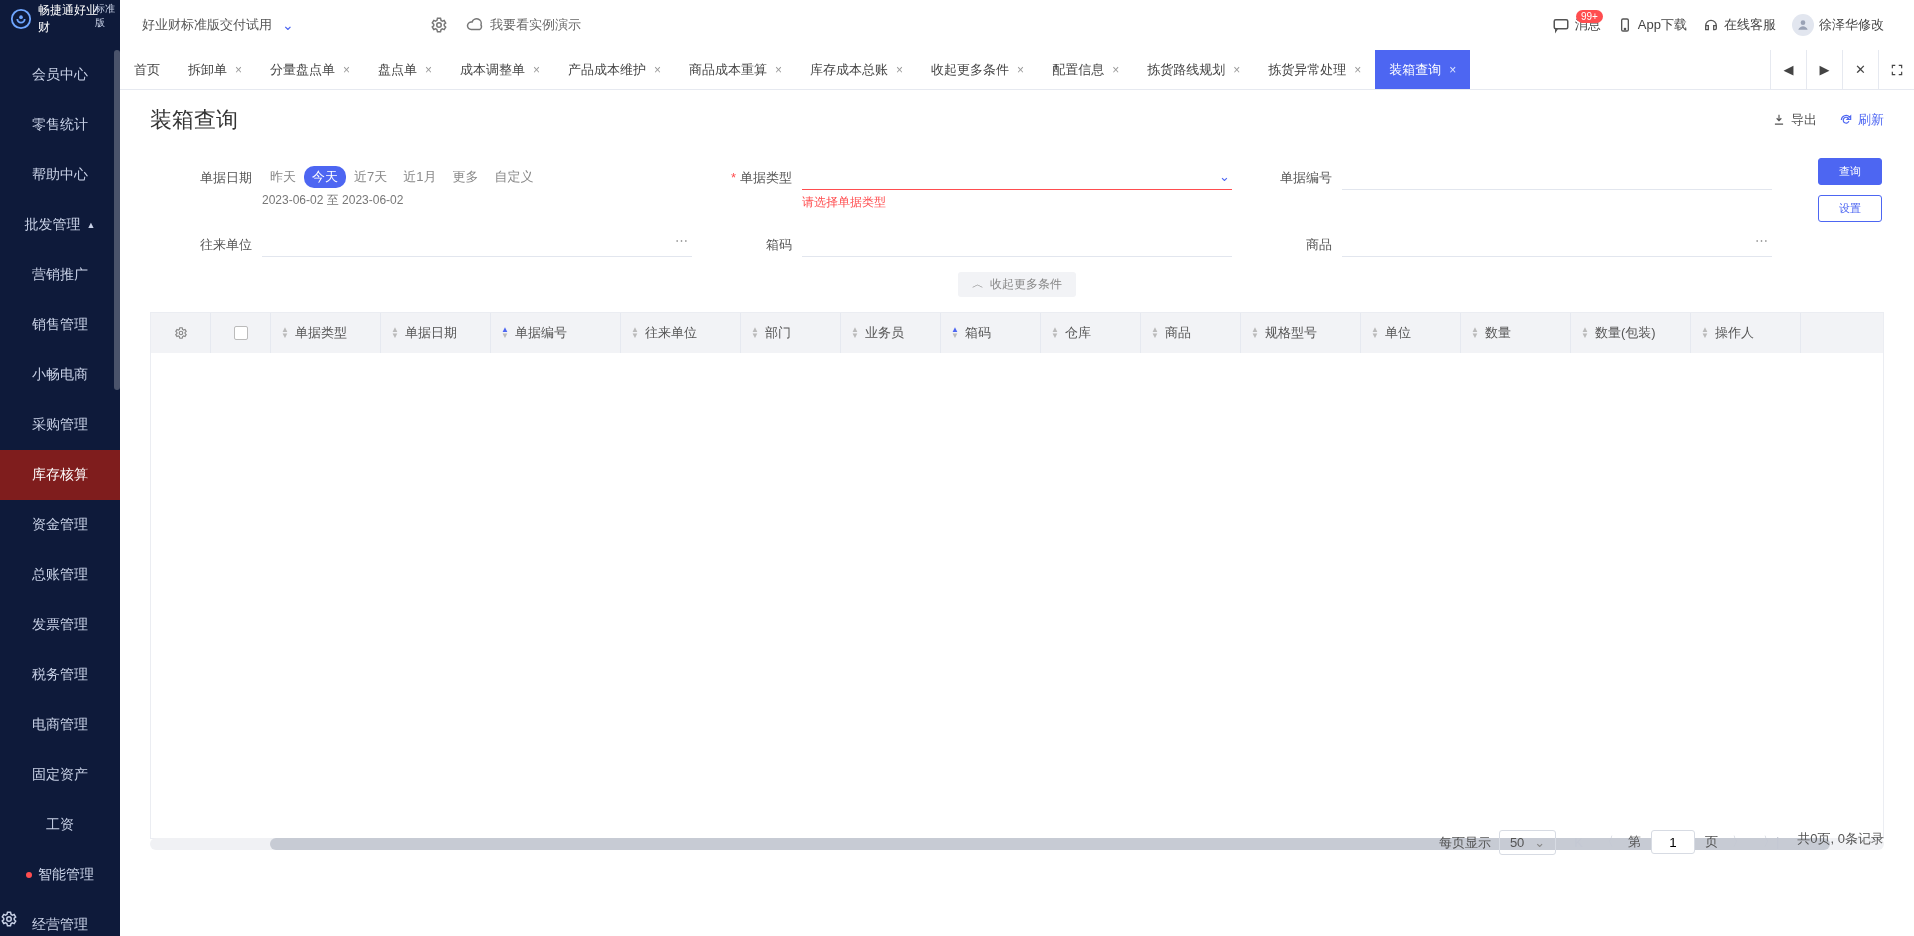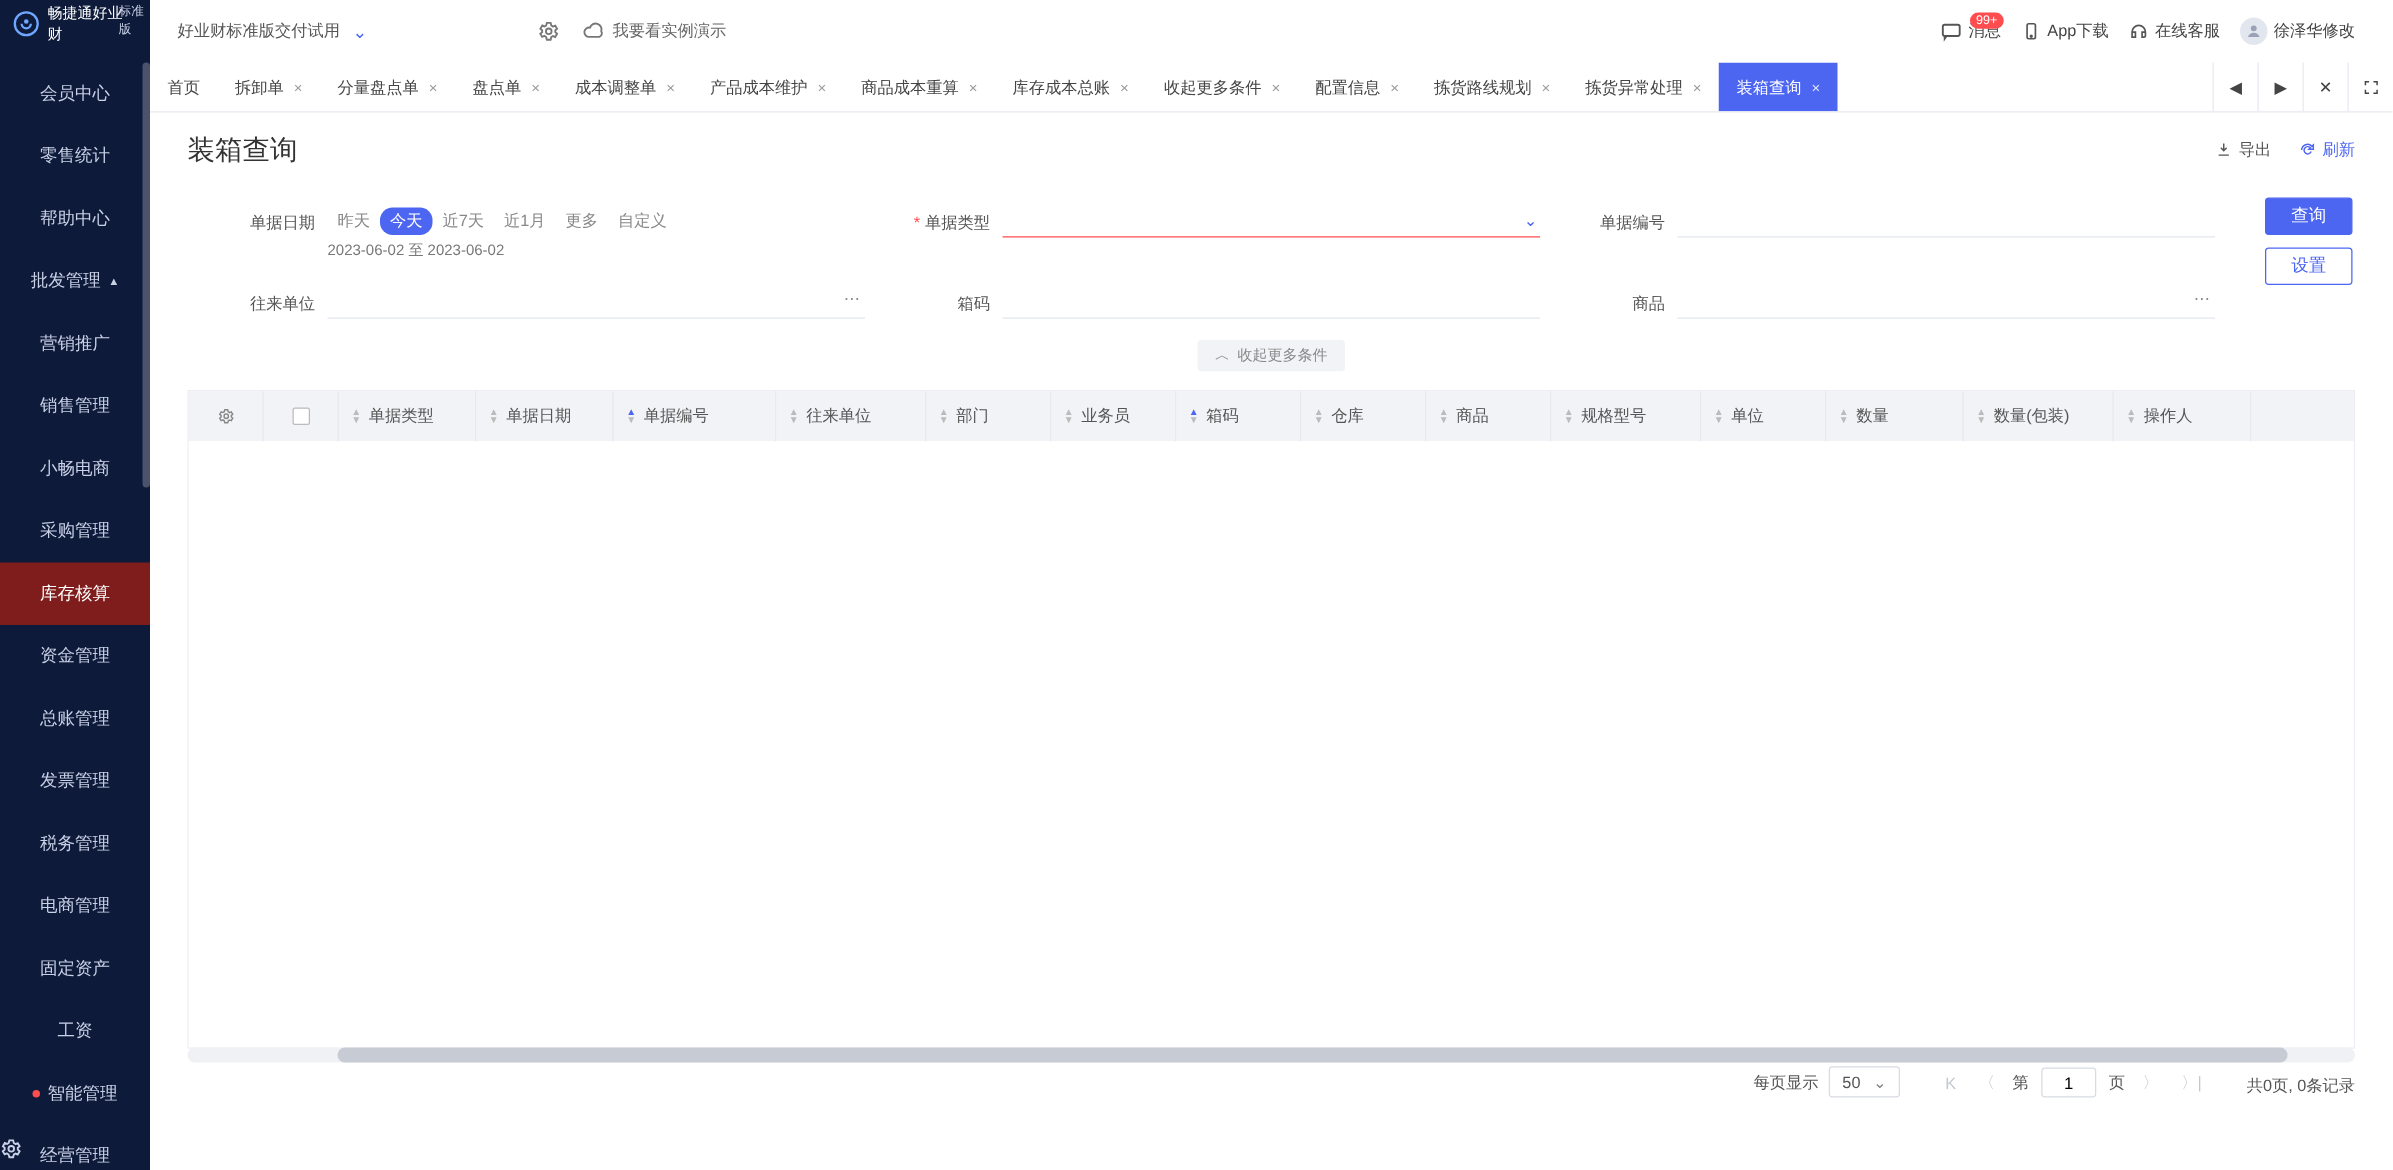--- a/index.html
+++ b/index.html
@@ -55,41 +55,41 @@
 .date-quick { display:flex; gap:0; align-items:center; color:#888; }
 .date-quick .q { padding:2px 8px; border-radius:10px; cursor:pointer; }
 .date-quick .q.active { background:#4d66f2; color:#fff; }
 .date-range { font-size:12px; color:#777; margin-top:4px; }
 .finput-line { width:430px; border-bottom:1px solid #e2e6ee; height:24px; position:relative; }
 .finput-line.err { border-bottom:1px solid #ff4d4f; }
 .finput-line .caret-down { position:absolute; right:2px; top:3px; color:#4d66f2; }
 .finput-line .dots { position:absolute; right:2px; top:0px; color:#888; letter-spacing:2px; }
 .errmsg { color:#ff4d4f; font-size:12px; margin-top:4px; }
 .search-buttons { position:absolute; right:32px; top:158px; display:flex; flex-direction:column; gap:10px; }
-.btn { padding:5px 20px; border-radius:3px; cursor:pointer; font-size:14px; text-align:center; }
+.btn { padding:5px 20px; border-radius:3px; cursor:pointer; font-size:11px; text-align:center; }
 .btn.primary { background:#4d66f2; color:#fff; border:1px solid #4d66f2; }
 .btn.ghost { background:#fff; color:#4d66f2; border:1px solid #4d66f2; }
 .collapse-bar { position:absolute; left:150px; right:30px; top:272px; text-align:center; color:#888; font-size:12px; }
 .collapse-bar .pill { display:inline-flex; align-items:center; gap:6px; padding:4px 14px; background:#f2f3f6; border-radius:3px; cursor:pointer; }
 
 
 .grid { position:absolute; left:150px; right:30px; top:312px; border:1px solid #ebedf2; border-bottom:none; }
 .grid-head { display:flex; background:#f2f3f6; height:40px; }
 .gh { display:flex; align-items:center; justify-content:flex-start; padding:0 10px; border-right:1px solid #e6e9f0; color:#555; gap:6px; position:relative; }
 .gh .sortpair { display:flex; flex-direction:column; line-height:6px; font-size:8px; color:#bbb; }
 .gh .sortpair .up.on { color:#4d66f2; }
 .gh.first { width:60px; justify-content:center; }
 .gh.second { width:60px; justify-content:center; }
 .checkbox { width:14px; height:14px; border:1px solid #bbb; border-radius:2px; background:#fff; }
 .grid-body { height:486px; background:#fff; border-bottom:1px solid #ebedf2; }
 .hscrollbar { position:absolute; left:150px; right:30px; top:838px; height:12px; background:#f0f1f4; border-radius:6px; }
 .hscrollbar-thumb { position:absolute; left:120px; top:0; height:12px; width:calc(100% - 174px); background:#c7cbd4; border-radius:6px; }
 
 
-.footer { position:absolute; left:150px; right:30px; top:830px; height:48px; display:flex; align-items:flex-end; justify-content:flex-end; gap:32px; color:#555; }
+.footer { position:absolute; left:150px; right:30px; top:830px; height:48px; display:flex; align-items:flex-start; justify-content:flex-end; gap:14px; color:#555; }
 .page-size { display:flex; align-items:center; gap:8px; }
 .select-box { display:flex; align-items:center; gap:10px; padding:4px 10px; border:1px solid #d7dbe3; border-radius:3px; }
 .pager { display:flex; align-items:center; gap:10px; }
 .pager .pbtn { color:#c4c8d3; padding:2px 4px; cursor:pointer; }
 .pager .pginput { width:44px; height:24px; border:1px solid #d7dbe3; border-radius:3px; text-align:center; }
 
 svg { display:block; }
 </style>
 </head>
 <body>
@@ -336,20 +336,21 @@
           </div>
         <div class="date-range">2023-06-02 至 2023-06-02</div>
       </div>
     </div>
     <div class="fgroup" style="width:540px;">
       <div class="flabel"><span class="req">*</span><span>单据类型</span></div>
       <div>
         <div class="finput-line err">
           <span class="caret-down">⌄</span>
         </div>
+        <div class="errmsg">请选择单据类型</div>
       </div>
     </div>
     <div class="fgroup" style="width:540px;">
       <div class="flabel">单据编号</div>
       <div class="finput-line"></div>
     </div>
   </div>
   <div class="filter-row" style="margin-top:14px;">
     <div class="fgroup" style="width:540px;">
       <div class="flabel">往来单位</div>

